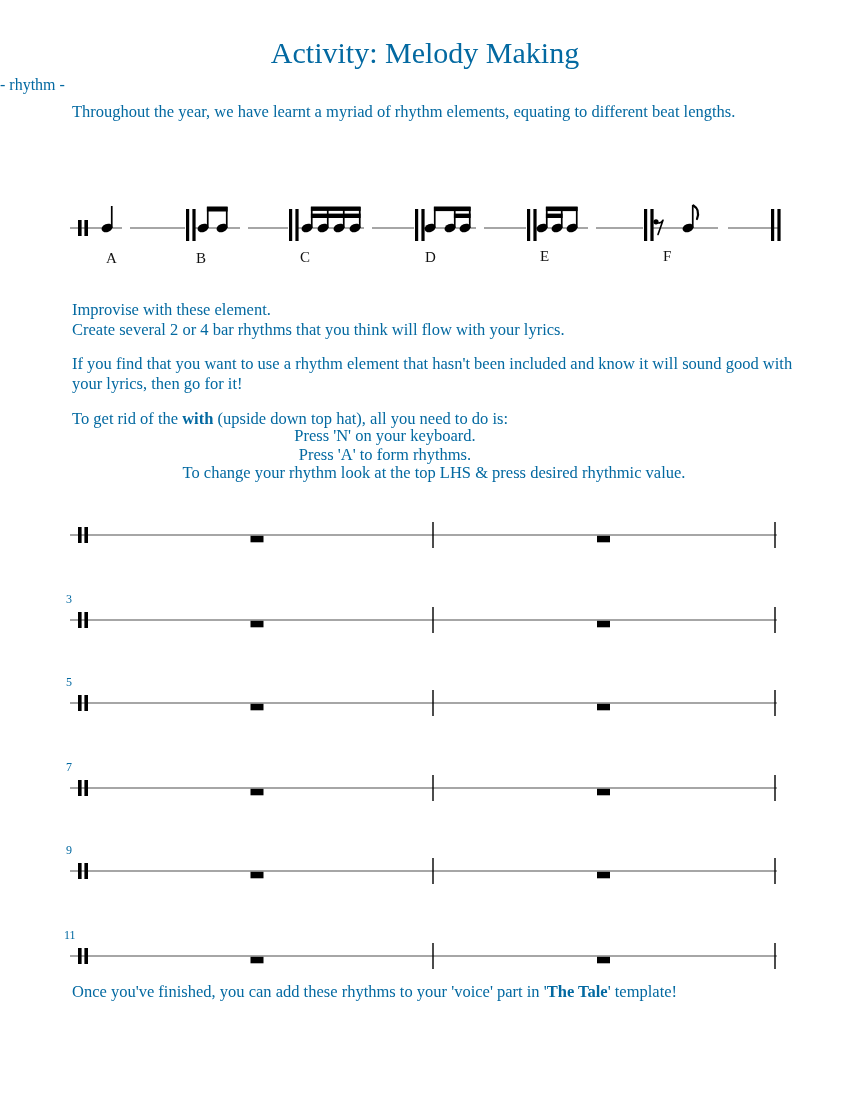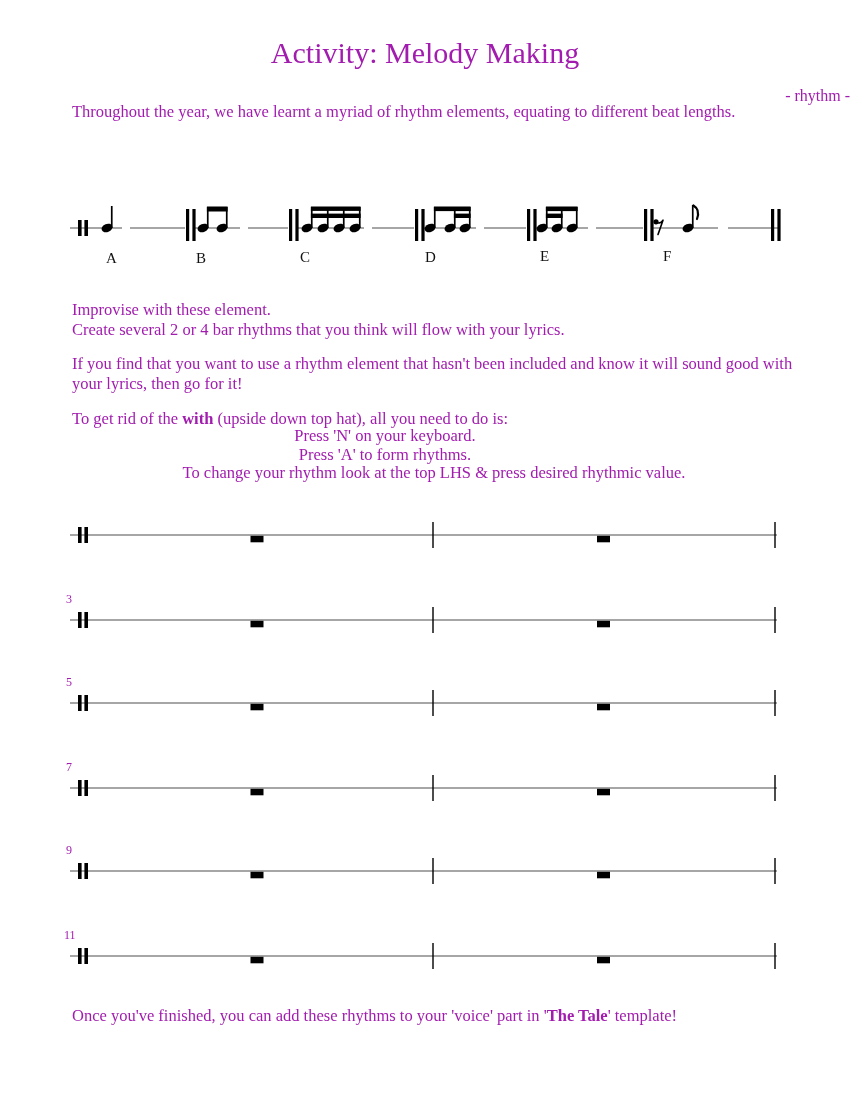--- a/index.html
+++ b/index.html
@@ -2,31 +2,31 @@
 <html><head>
 <meta charset="utf-8">
 <style>
   html,body{margin:0;padding:0;background:#e8e8e8;}
   .page{
     position:relative;
     width:850px;height:1100px;
     background:#ffffff;
     margin:0 auto;
     font-family:"Liberation Serif", serif;
-    color:#a21caf;
+    color:#0369a1;
     overflow:hidden;
   }
   .abs{position:absolute;}
   .title{
     width:850px;text-align:center;
     font-size:30px;font-weight:400;line-height:32px;
   }
   .subtitle{
-    width:850px;text-align:right;
-    font-size:16px;line-height:17px;margin-top:11px;
+    width:850px;text-align:left;
+    font-size:16px;line-height:17px;
   }
   .body-text{
     font-size:16.5px;line-height:19.5px;
     white-space:pre;
   }
   .centered-line{
     text-align:center;font-size:16.5px;line-height:19.5px;
   }
   .bar-number{
     font-size:12px;line-height:12px;font-family:"Liberation Serif",serif;
@@ -245,15 +245,15 @@
     <g fill="#000">
         <rect x="78" y="22" width="3.6" height="16"></rect>
         <rect x="84.4" y="22" width="3.6" height="16"></rect>
       </g>
     <rect x="250.5" y="30.8" width="13" height="6.5" fill="#000"></rect>
     <rect x="432.3" y="17" width="1.4" height="26" fill="#000"></rect>
     <rect x="597" y="30.8" width="13" height="6.5" fill="#000"></rect>
     <rect x="774.3" y="17" width="1.4" height="26" fill="#000"></rect>
   </svg>
 
-  <div class="abs body-text" style="top:1006px;left:72px;"><span>Once you've finished, you can add these rhythms to your 'voice' part in '</span><b>The Tale</b><span>' template!</span></div>
+  <div class="abs body-text" style="top:982px;left:72px;"><span>Once you've finished, you can add these rhythms to your 'voice' part in '</span><b>The Tale</b><span>' template!</span></div>
 
 </div>
 
 </body></html>

